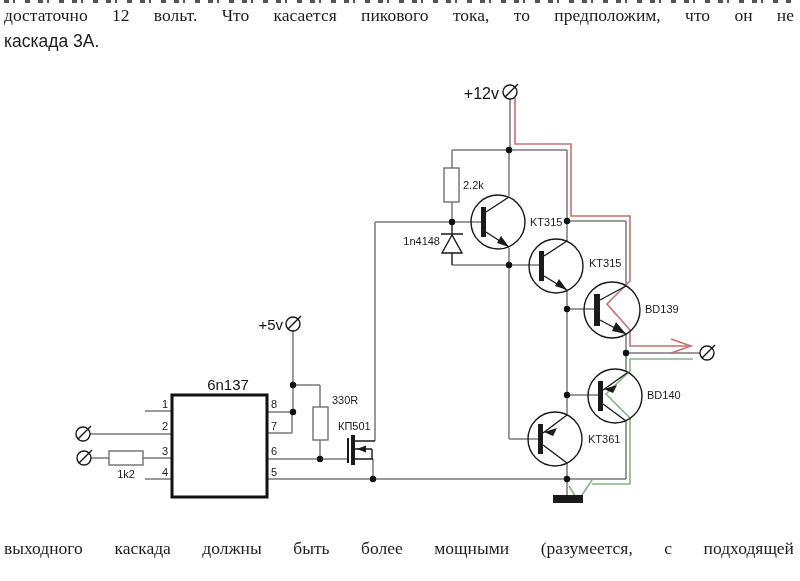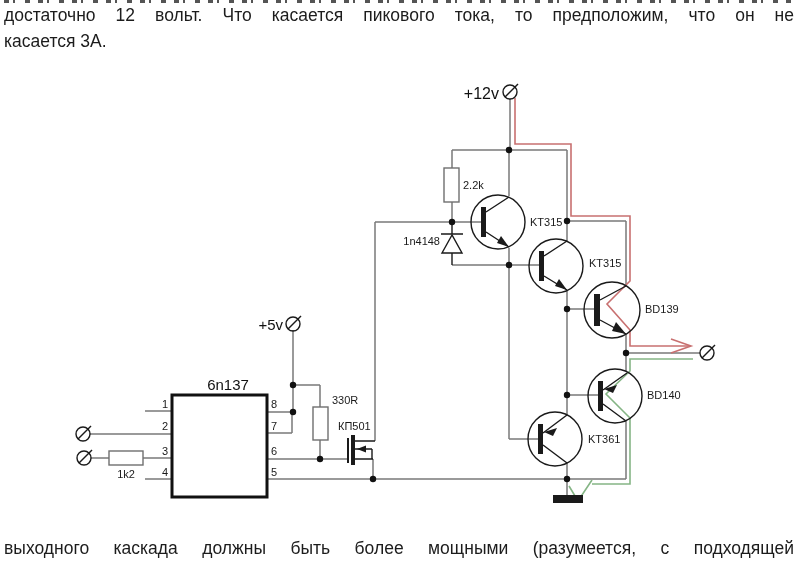--- a/index.html
+++ b/index.html
@@ -1,20 +1,20 @@
 <!DOCTYPE html>
 <html><head>
 <meta charset="utf-8">
 <style>
   html,body{margin:0;padding:0;background:#fff;}
   body{position:relative;width:800px;height:581px;overflow:hidden;
        font-family:"Liberation Sans",sans-serif;}
   .para{position:absolute;left:4px;right:6px;color:#1c1c1c;
         font-size:17.5px;line-height:26px;}
-  .jline{text-align:justify;text-align-last:justify;white-space:normal;}
+  .jline{text-align:justify;text-align-last:justify;white-space:normal;font-family:Liberation Serif, serif;}
   .lline{text-align:left;}
   #clip-strip{position:absolute;top:0;left:4px;right:8px;height:3px;opacity:.8;
     background:repeating-linear-gradient(90deg,#2a2a2a 0 5px,transparent 5px 9px,
      #2a2a2a 9px 11px,transparent 11px 21px,#2a2a2a 21px 26px,transparent 26px 34px);}
   #schematic{position:absolute;top:0;left:0;}
   .wire{stroke:#7a7a7a;stroke-width:1.5;fill:none;}
   .sym{stroke:#1a1a1a;stroke-width:1.4;fill:none;}
   .symfill{fill:#1a1a1a;stroke:none;}
   .rbox{stroke:#6f6f6f;stroke-width:1.4;fill:#fff;}
   .icbox{stroke:#111;stroke-width:3;fill:#fff;}
@@ -25,21 +25,21 @@
   .lbl-big{font-family:"Liberation Sans",sans-serif;font-size:16px;fill:#111;}
   .lbl-mid{font-family:"Liberation Sans",sans-serif;font-size:15px;fill:#111;}
 </style>
 </head>
 <body>
 
 <div id="clip-strip"></div>
 
 <div class="para" style="top:2px;">
   <div class="jline">достаточно 12 вольт. Что касается пикового тока, то предположим, что он не</div>
-  <div class="lline">касается 3А.</div>
+  <div class="lline">каскада 3А.</div>
 </div>
 
 <svg id="schematic" width="800" height="581" viewBox="0 0 800 581">
 
   <path class="wire" d="
     M510,99 L510,150
     M452,150 L567,150  M452,150 L452,168  M452,202 L452,222
     M567,150 L567,221  M567,221 L626,221  M626,221 L626,286
     M509,150 L509,196  M509,248 L509,265
     M375,222 L481,222

